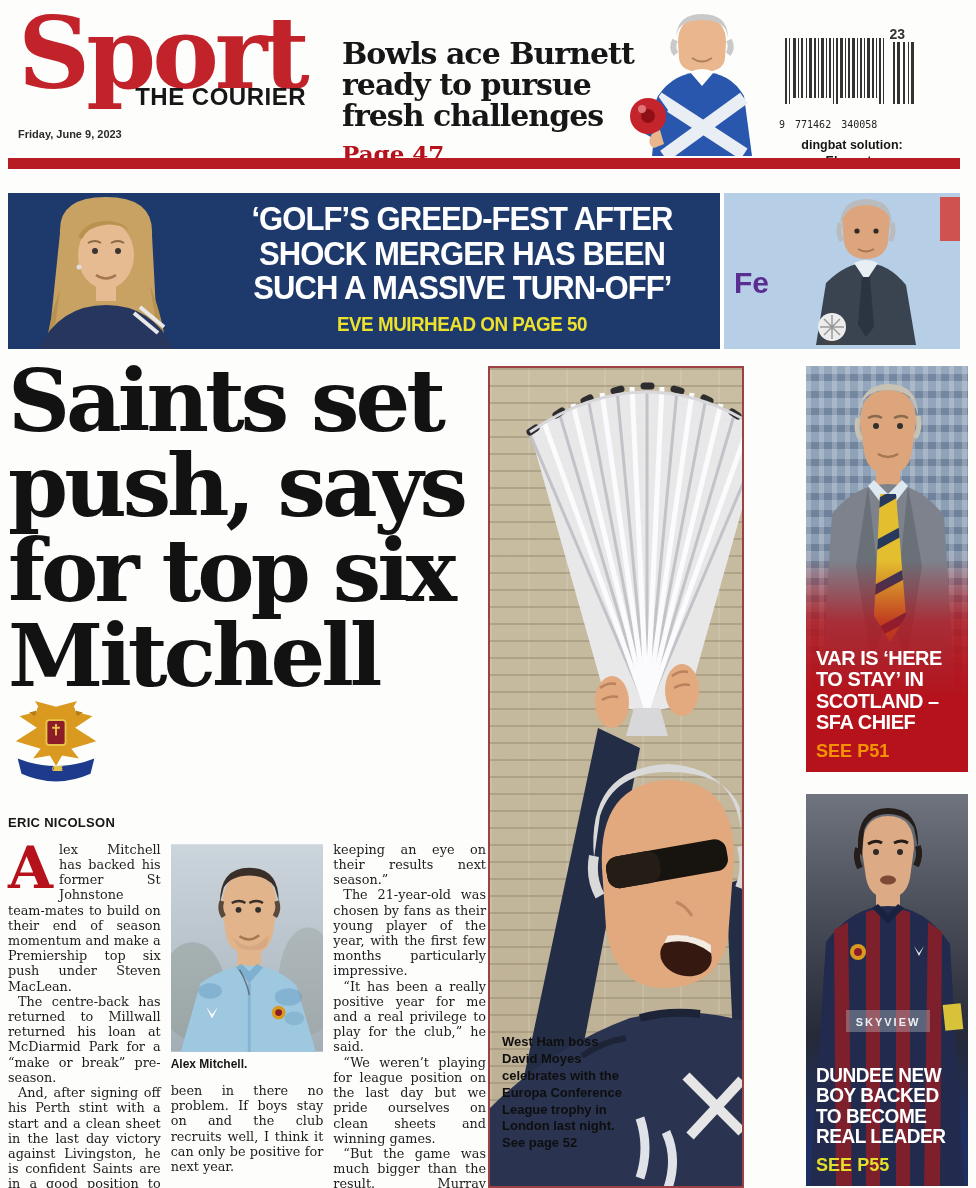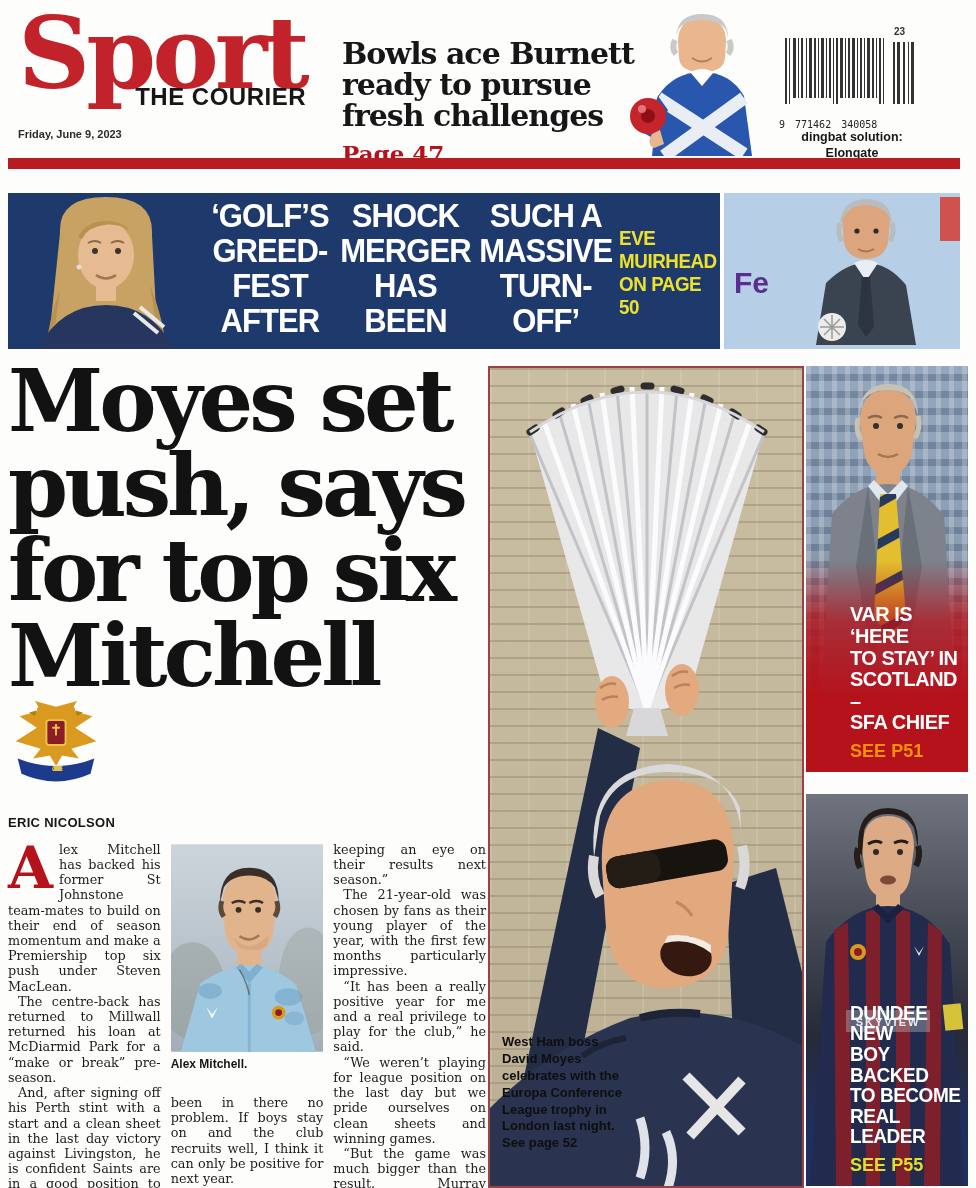--- a/index.html
+++ b/index.html
@@ -29,32 +29,32 @@
   }
   .teaser-pageref {
     font-family:"DejaVu Serif", serif; font-weight:700; font-size:23px;
     color:#b5121b; margin-top:8px;
   }
   .bowls-photo { position:absolute; left:612px; top:6px; width:152px; height:150px; }
 
   .barcode-wrap { position:absolute; left:766px; top:28px; width:172px; text-align:center; }
   .barcode-num-row { display:flex; justify-content:flex-start; gap:10px;
     font-family:"DejaVu Sans Mono", monospace; font-size:10px; color:#222; margin:1px 0 0 2px; }
-  .barcode-addon-num { position:absolute; right:22px; top:-2px; font-size:10px; font-weight:700; color:#333; }
-  .dingbat { font-weight:800; font-size:12.5px; color:#161616; line-height:1.25; }
+  .barcode-addon-num { position:absolute; right:22px; top:-2px; font-size:14px; font-weight:700; color:#333; }
+  .dingbat { margin-top:8px; font-weight:800; font-size:12.5px; color:#161616; line-height:1.25; }
 
   .red-rule { position:absolute; left:8px; top:158px; width:952px; height:11px; background:#b71c23; }
 
   
   .banner {
     position:absolute; left:8px; top:193px; width:952px; height:156px;
     background:#1e3a6c; display:flex; align-items:stretch; overflow:hidden;
   }
   .banner-left { width:196px; flex:0 0 auto; }
-  .banner-center { flex:1; display:flex; flex-direction:row; justify-content:center; align-items:center; padding-bottom:4px; }
+  .banner-center { flex:1; display:flex; flex-direction:column; justify-content:center; align-items:center; padding-bottom:4px; }
   .banner-quote {
     color:#fff; font-weight:800; font-size:33px; line-height:1.06;
     letter-spacing:-1px; text-align:center; transform:scaleX(0.94);
   }
   .banner-byline {
     color:#ece22e; font-weight:800; font-size:20px; letter-spacing:-0.5px;
     margin-top:7px; transform:scaleX(0.94);
   }
   .banner-right { width:240px; flex:0 0 auto; border-left:4px solid #fff; background:#b7cfe6; }
 
@@ -71,28 +71,28 @@
 
   .cols { display:flex; gap:10px; margin-top:12px; }
   .col { flex:1; font-family:"DejaVu Serif", serif; font-size:12.8px;
     line-height:1.19; color:#1d1d1d; text-align:justify; }
   .col p { margin:0; }
   .col p.indent { text-indent:10px; }
   .dropcap {
     float:left; font-family:"DejaVu Serif", serif; font-weight:700;
     font-size:58px; line-height:0.82; color:#b5121b; margin:3px 6px 0 0;
   }
-  .mitchell-figure { margin-bottom:24px; }
+  .mitchell-figure { margin-bottom:12px; }
   .mitchell-photo { width:100%; height:212px; display:block; }
   .mitchell-caption { font-family:"Liberation Sans", sans-serif; font-weight:800;
     font-size:12px; color:#161616; margin-top:3px; text-align:left; }
 
   
   .center-photo {
-    position:absolute; left:488px; top:366px; width:316px; height:822px;
+    position:absolute; left:488px; top:366px; width:256px; height:822px;
     border:2px solid #9c4245;
     background:
       repeating-linear-gradient(0deg, rgba(150,138,112,0.5) 0 2px, rgba(0,0,0,0) 2px 17px),
       repeating-linear-gradient(90deg, rgba(255,255,255,0.12) 0 2px, rgba(0,0,0,0) 2px 38px),
       linear-gradient(180deg,#c9bda2 0%, #c3b79c 55%, #bbae93 100%);
     overflow:hidden;
   }
   .trophy-art { position:absolute; left:6px; top:2px; width:302px; height:520px; }
   .moyes-art { position:absolute; left:0; top:320px; width:316px; height:502px; }
   .center-caption {
@@ -106,21 +106,21 @@
     background:
       repeating-linear-gradient(90deg, rgba(255,255,255,0.22) 0 5px, rgba(0,0,0,0) 5px 13px),
       repeating-linear-gradient(0deg, rgba(36,56,88,0.28) 0 7px, rgba(0,0,0,0) 7px 17px),
       linear-gradient(180deg,#94a7bd 0%, #8a9db3 45%, #9a6a6a 70%, #b5121b 100%);
   }
   .var-red-overlay { position:absolute; inset:0;
     background:linear-gradient(180deg, rgba(181,18,27,0) 48%, rgba(181,18,27,0.75) 63%, #b5121b 82%); }
   .rail-dundee { top:794px; height:392px;
     background:linear-gradient(180deg,#70747e 0%, #4a4e59 30%, #262a38 62%, #1e2f63 88%, #1e2f63 100%); }
   .rail-art { position:absolute; left:0; top:0; width:162px; height:100%; }
-  .rail-text { position:absolute; left:10px; bottom:10px;margin-left:34px; }
+  .rail-text { position:absolute; left:10px; bottom:10px; }
   .rail-line { color:#fff; font-weight:800; font-size:21px; line-height:1.03;
     letter-spacing:-0.5px; transform:scaleX(0.95); transform-origin:left; }
   .rail-dundee .rail-line { font-size:20px; }
   .rail-pageref-var { color:#f49206; font-weight:800; font-size:19px; margin-top:7px;
     transform:scaleX(0.95); transform-origin:left; }
   .rail-pageref-dundee { color:#e4dd2b; font-weight:800; font-size:19px; margin-top:7px;
     transform:scaleX(0.95); transform-origin:left; }
 </style>
 </head>
 <body>
@@ -240,21 +240,21 @@
       <path d="M130,66 L142,84 L154,66 Q142,60 130,66 Z" fill="#e8eef4"></path>
       <path d="M138,80 L146,80 L150,130 L142,140 L134,128 Z" fill="#2c3442"></path>
       <circle cx="108" cy="130" r="14" fill="#ececec"></circle>
       <path d="M96,130 h24 M108,118 v24 M100,122 l16,16 M116,122 l-16,16" stroke="#9a9a9a" stroke-width="1.5"></path>
       <rect x="100" y="144" width="16" height="4" fill="#444"></rect>
     </svg>
   </div>
 
   <div class="lead">
     <h1 class="lead-headline">
-      <span class="hl-line">Moyes set</span>
+      <span class="hl-line">Saints set</span>
       <span class="hl-line">push, says</span>
       <span class="hl-line">for top six</span>
       <span class="hl-line hl-last">
         <span>Mitchell</span>
         <svg class="crest" viewBox="0 0 100 96">
           <path d="M50,8 L28,2 L34,12 L12,18 L30,30 L8,44 L34,52 L26,62 L50,58 L74,62 L66,52 L92,44 L70,30 L88,18 L66,12 L72,2 Z" fill="#d99a1f"></path>
           <circle cx="36" cy="12" r="6" fill="#d99a1f"></circle>
             <circle cx="64" cy="12" r="6" fill="#d99a1f"></circle>
           <path d="M30,12 l-8,2 6,4 Z M70,12 l8,2 -6,4 Z" fill="#b67d12"></path>
           <rect x="40" y="22" width="20" height="26" rx="3" fill="#8c1d28" stroke="#e8c34a" stroke-width="2"></rect>

